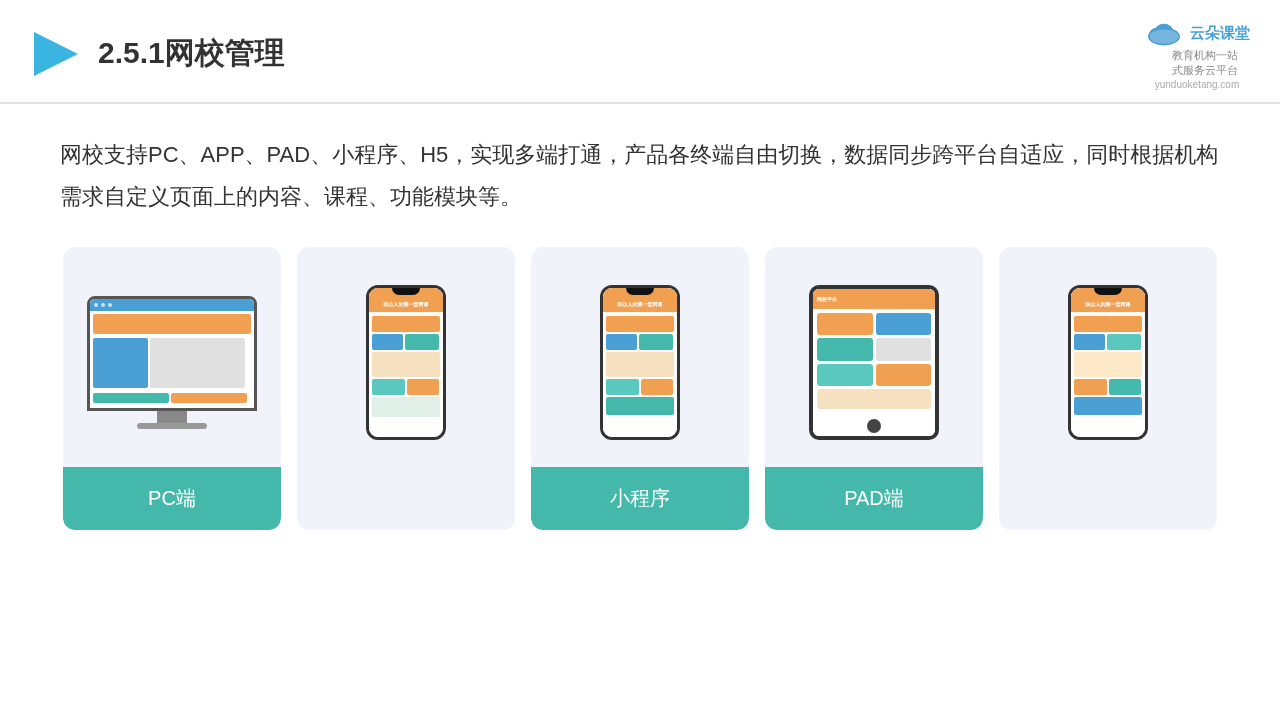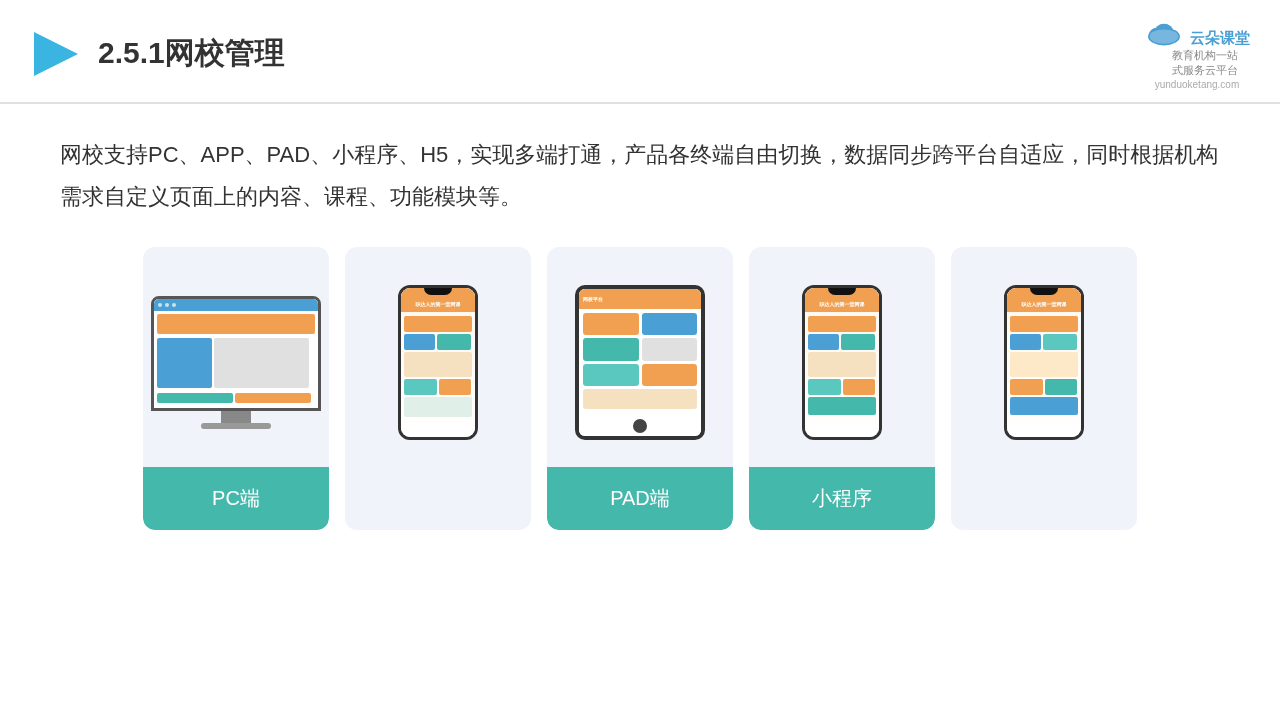--- a/index.html
+++ b/index.html
@@ -34,21 +34,21 @@
       font-weight: bold;
       color: #333;
     }
     .logo-area {
       display: flex;
       flex-direction: column;
       align-items: center;
     }
     .logo-cloud {
       display: flex;
-      align-items: flex-end;
+      align-items: center;
       gap: 6px;
     }
     .logo-text-main {
       font-size: 15px;
       color: #4a9fd4;
       font-weight: bold;
     }
     .logo-sub {
       font-size: 11px;
       color: #888;
@@ -81,21 +81,21 @@
     
     .cards-row {
       display: flex;
       gap: 16px;
       justify-content: center;
       margin-top: 10px;
     }
     .card {
       background: #f0f4fa;
       border-radius: 12px;
-      width: 186px;
+      width: 218px;
       display: flex;
       flex-direction: column;
       align-items: flex-start;
       overflow: hidden;
     }
     .card-image-area {
       width: 100%;
       height: 220px;
       display: flex;
       align-items: center;
@@ -391,20 +391,55 @@
                 </div>
               </div>
             </div>
           </div>
         </div>
       </div>
     </div>
 
     <div class="card">
       <div class="card-image-area">
+        <div class="device-phone">
+          <div class="phone-body">
+            <div class="phone-notch"></div>
+            <div class="phone-screen">
+              <div class="phone-screen-header">
+                <span class="phone-screen-header-text">职达人的第一堂网课</span>
+              </div>
+              <div class="phone-screen-body">
+                <div class="phone-content-row">
+                  <div class="phone-block orange" style="width:100%;"></div>
+                </div>
+                <div class="phone-content-row">
+                  <div class="phone-block blue" style="width:45%;"></div>
+                  <div class="phone-block green" style="width:50%;"></div>
+                </div>
+                <div class="phone-content-row">
+                  <div class="phone-block" style="width:100%;height:25px;background:#f5e0c0;"></div>
+                </div>
+                <div class="phone-content-row">
+                  <div class="phone-block teal" style="width:48%;"></div>
+                  <div class="phone-block orange" style="width:48%;"></div>
+                </div>
+                <div class="phone-content-row">
+                  <div class="phone-block green" style="width:100%;height:18px;"></div>
+                </div>
+              </div>
+            </div>
+          </div>
+        </div>
+      </div>
+      <div class="card-label">小程序</div>
+    </div>
+
+    <div class="card">
+      <div class="card-image-area">
         <div class="device-tablet">
           <div class="tablet-body">
             <div class="tablet-screen">
               <div class="tablet-screen-header">
                 <span style="font-size:5px;color:#fff;font-weight:bold;">网校平台</span>
               </div>
               <div class="tablet-screen-body">
                 <div class="tablet-block orange"></div>
                 <div class="tablet-block blue"></div>
                 <div class="tablet-block green"></div>
@@ -429,68 +464,33 @@
             <div class="phone-screen">
               <div class="phone-screen-header">
                 <span class="phone-screen-header-text">职达人的第一堂网课</span>
               </div>
               <div class="phone-screen-body">
                 <div class="phone-content-row">
                   <div class="phone-block orange" style="width:100%;"></div>
                 </div>
                 <div class="phone-content-row">
                   <div class="phone-block blue" style="width:45%;"></div>
-                  <div class="phone-block green" style="width:50%;"></div>
-                </div>
-                <div class="phone-content-row">
-                  <div class="phone-block" style="width:100%;height:25px;background:#f5e0c0;"></div>
-                </div>
-                <div class="phone-content-row">
-                  <div class="phone-block teal" style="width:48%;"></div>
+                  <div class="phone-block teal" style="width:50%;"></div>
+                </div>
+                <div class="phone-content-row">
+                  <div class="phone-block" style="width:100%;height:25px;background:#fde8c8;"></div>
+                </div>
+                <div class="phone-content-row">
                   <div class="phone-block orange" style="width:48%;"></div>
-                </div>
-                <div class="phone-content-row">
-                  <div class="phone-block green" style="width:100%;height:18px;"></div>
+                  <div class="phone-block green" style="width:48%;"></div>
+                </div>
+                <div class="phone-content-row">
+                  <div class="phone-block blue" style="width:100%;height:18px;"></div>
                 </div>
               </div>
             </div>
           </div>
         </div>
       </div>
-      <div class="card-label">小程序</div>
-    </div>
-
-    <div class="card">
-      <div class="card-image-area">
-        <div class="device-phone">
-          <div class="phone-body">
-            <div class="phone-notch"></div>
-            <div class="phone-screen">
-              <div class="phone-screen-header">
-                <span class="phone-screen-header-text">职达人的第一堂网课</span>
-              </div>
-              <div class="phone-screen-body">
-                <div class="phone-content-row">
-                  <div class="phone-block orange" style="width:100%;"></div>
-                </div>
-                <div class="phone-content-row">
-                  <div class="phone-block blue" style="width:45%;"></div>
-                  <div class="phone-block teal" style="width:50%;"></div>
-                </div>
-                <div class="phone-content-row">
-                  <div class="phone-block" style="width:100%;height:25px;background:#fde8c8;"></div>
-                </div>
-                <div class="phone-content-row">
-                  <div class="phone-block orange" style="width:48%;"></div>
-                  <div class="phone-block green" style="width:48%;"></div>
-                </div>
-                <div class="phone-content-row">
-                  <div class="phone-block blue" style="width:100%;height:18px;"></div>
-                </div>
-              </div>
-            </div>
-          </div>
-        </div>
-      </div>
     </div>
 
   </div>
 </div>
 
 </body></html>

